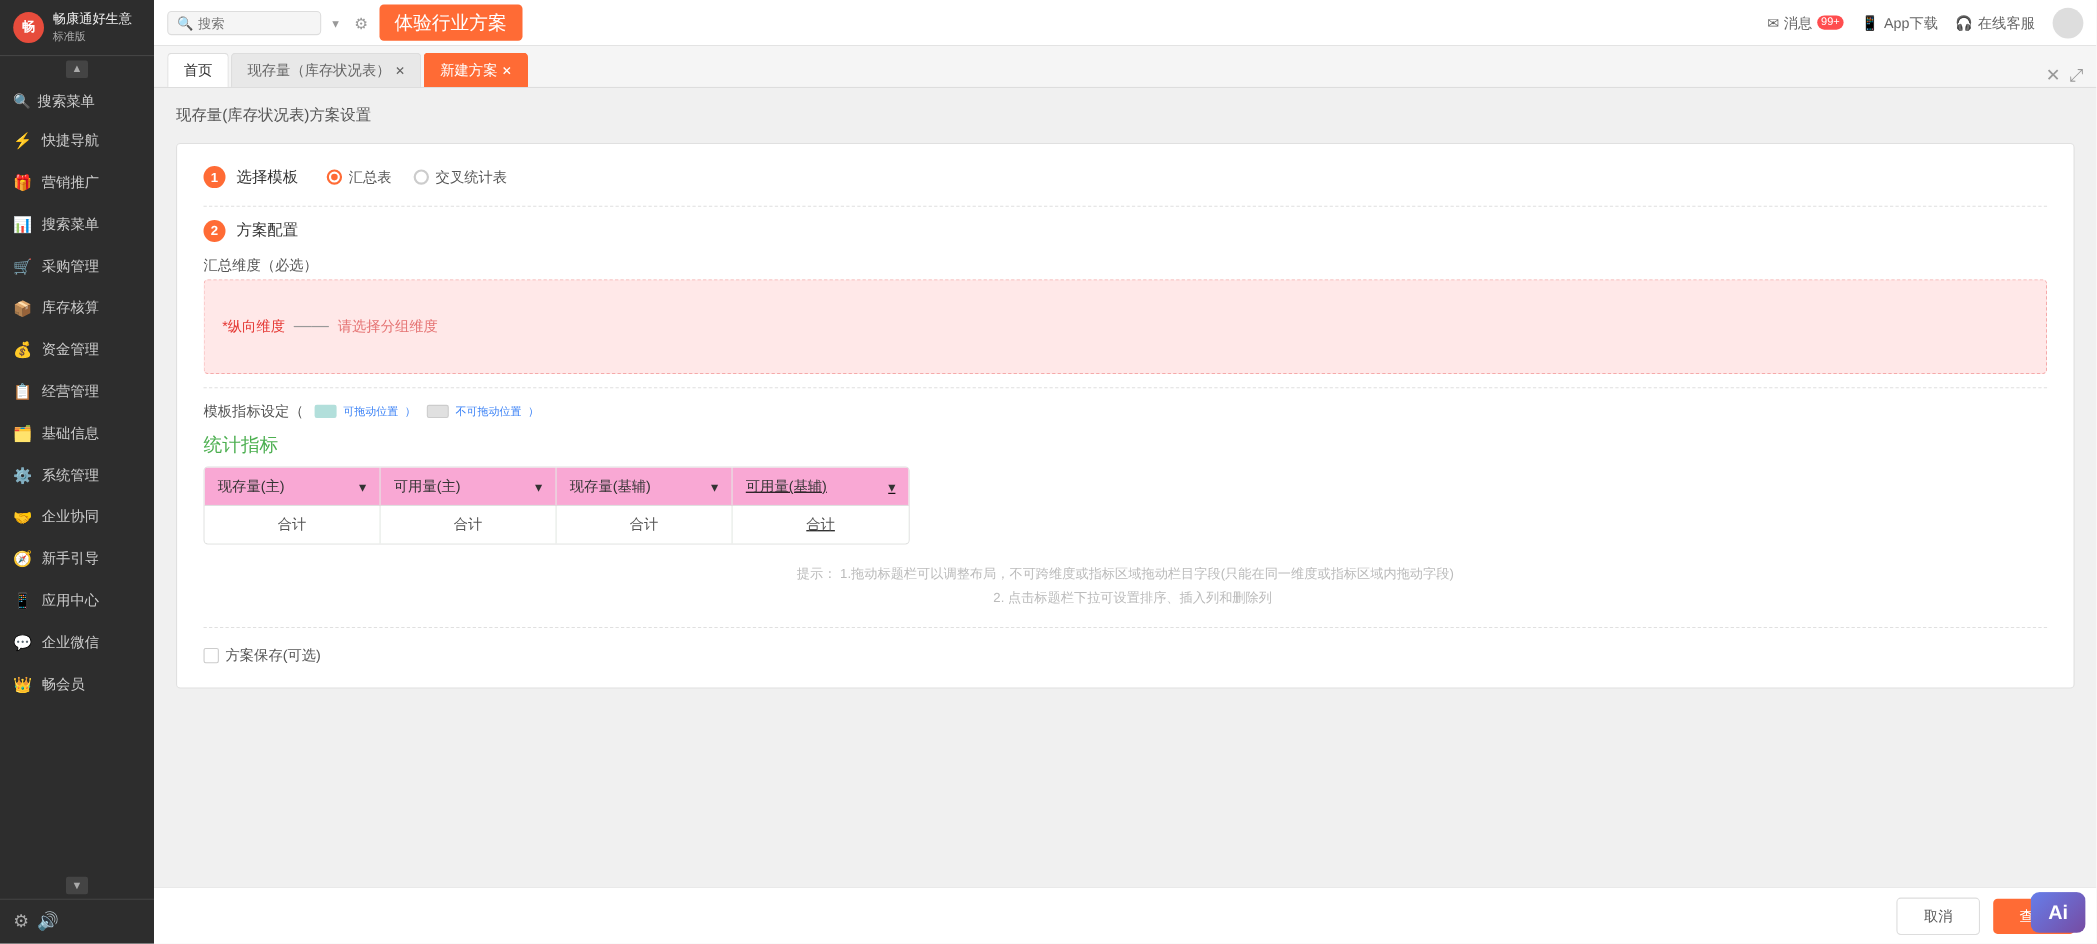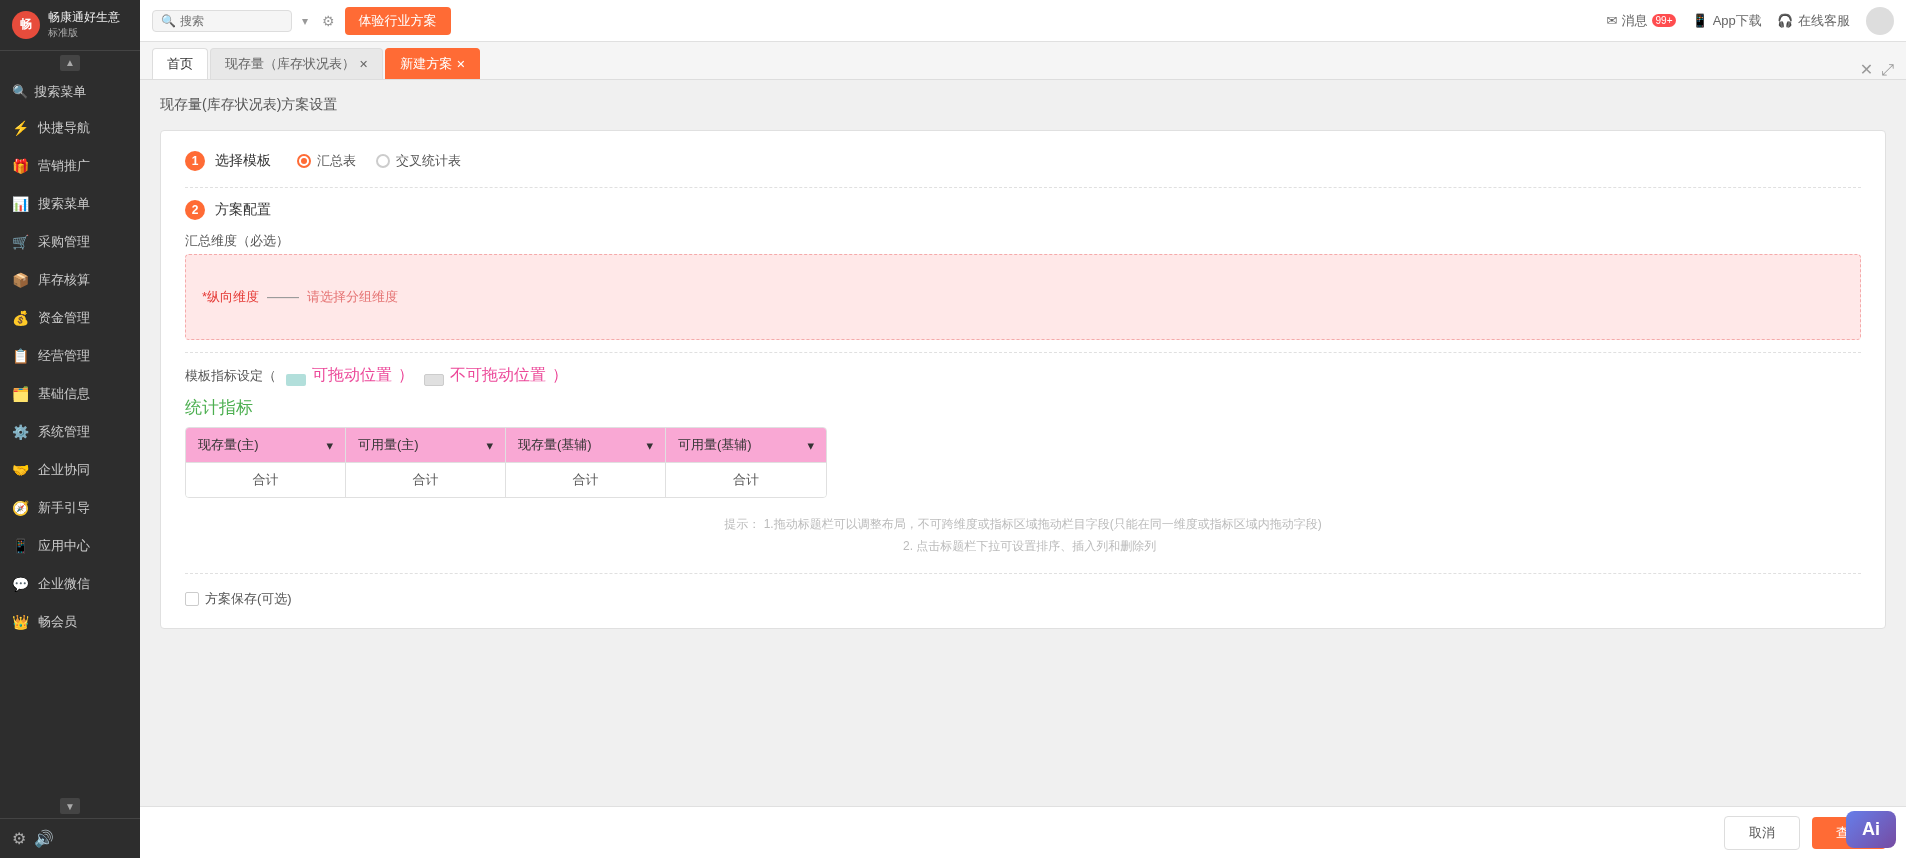--- a/index.html
+++ b/index.html
@@ -78,21 +78,21 @@
       background: #f5f5f5; border: 1px solid #ddd; border-radius: 4px;
       padding: 3px 8px; width: 140px;
     }
     .topbar-search input {
       border: none; background: transparent; outline: none; font-size: 12px; width: 90px; color: #c2410c;
     }
     .topbar-chevron { color: #999; font-size: 12px; cursor: pointer; }
     .topbar-gear { color: #999; font-size: 14px; cursor: pointer; margin-left: 4px; }
     .topbar-trial-btn {
       background: #ff6b35; color: white; border: none; border-radius: 4px;
-      padding: 5px 14px; font-size: 13px; cursor: pointer;
+      padding: 5px 14px; font-size: 17px; cursor: pointer;
     }
     .topbar-right {
       margin-left: auto;
       display: flex; align-items: center; gap: 16px;
     }
     .topbar-right-item {
       display: flex; align-items: center; gap: 4px; cursor: pointer; color: #666; font-size: 13px;
     }
     .badge {
       background: #ff4d4f; color: white; border-radius: 8px;
@@ -183,42 +183,42 @@
       border: 1px dashed #f5aaaa;
       border-radius: 4px;
       padding: 33px 16px;
       min-height: 80px;
       display: flex; align-items: flex-end;
     }
     .dimension-placeholder { color: #e57373; font-size: 13px; display: flex; align-items: center; gap: 8px; }
     .dimension-required { color: #e53935; }
     .dimension-arrow { color: #999; font-size: 16px; }
     .indicator-label { font-size: 13px; color: #555; margin-bottom: 10px; display: flex; align-items: center; gap: 10px; }
-    .legend-item { display: flex; align-items: flex-end; gap: 6px; font-size: 16px; color: #ec4899; }
+    .legend-item { display: flex; align-items: center; gap: 6px; font-size: 10px; color: #3b82f6; }
     .legend-color {
       width: 20px; height: 12px; border-radius: 2px;
     }
 
     
     .stats-section { margin-top: 8px; }
     .stats-title { font-size: 17px; color: #4caf50; margin-bottom: 8px; }
     .stats-table {
       border: 1px solid #e0e0e0;
       border-radius: 4px;
       overflow: hidden;
       width: fit-content;
     }
     .stats-table-header {
       display: flex; background: #e8f5e9;
     }
     .stats-col {
       width: 160px; border-right: 1px solid #e0e0e0;
       display: flex; flex-direction: column;
     }
-    .stats-col:last-child { border-right: none; }
+    .stats-col:last-child { border-right: none; text-decoration: underline; }
     .stats-col-header {
       display: flex; align-items: center; justify-content: space-between;
       padding: 8px 12px; background: #f9a8d4; border-bottom: 1px solid #e0e0e0;
       font-size: 13px; color: #333; cursor: pointer;
     }
     .stats-col-cell {
       padding: 8px 12px; font-size: 13px; color: #555; text-align: center;
       background: #fff;
     }
 

